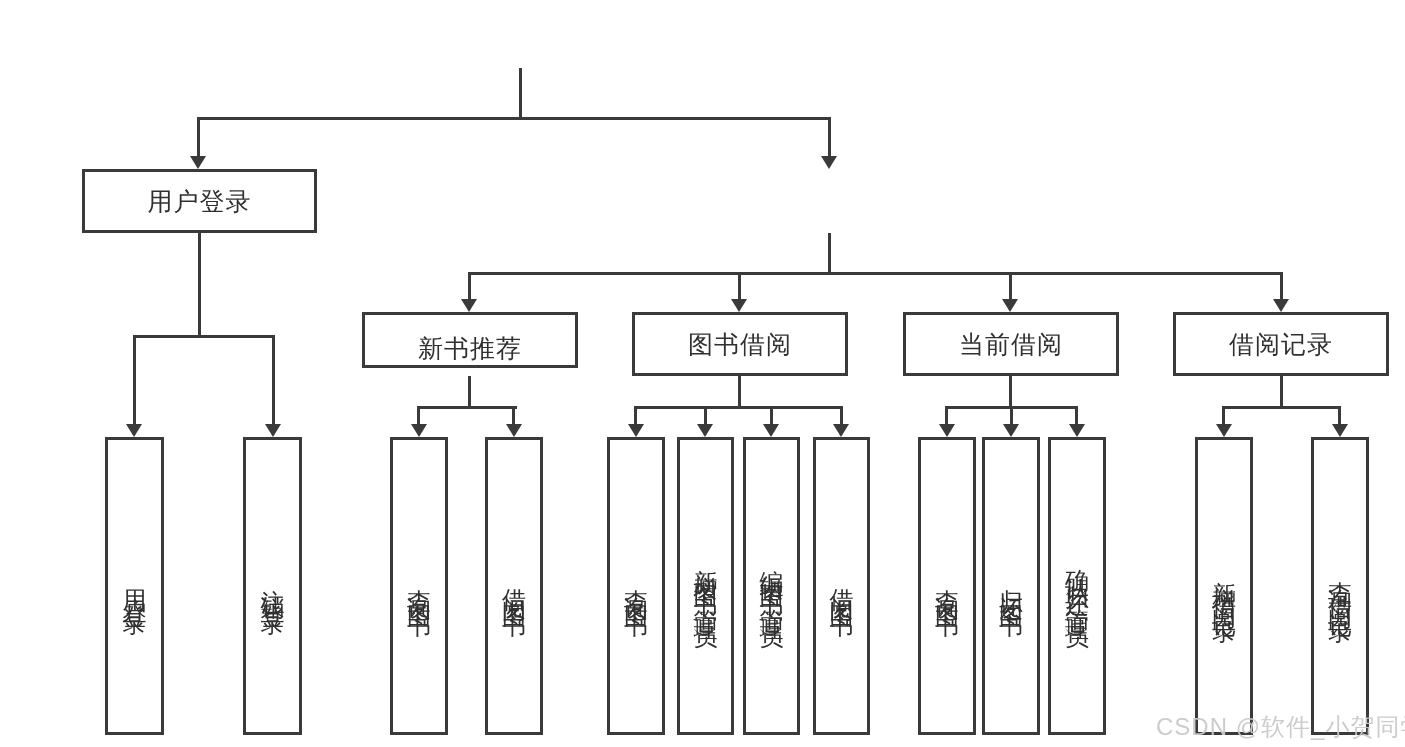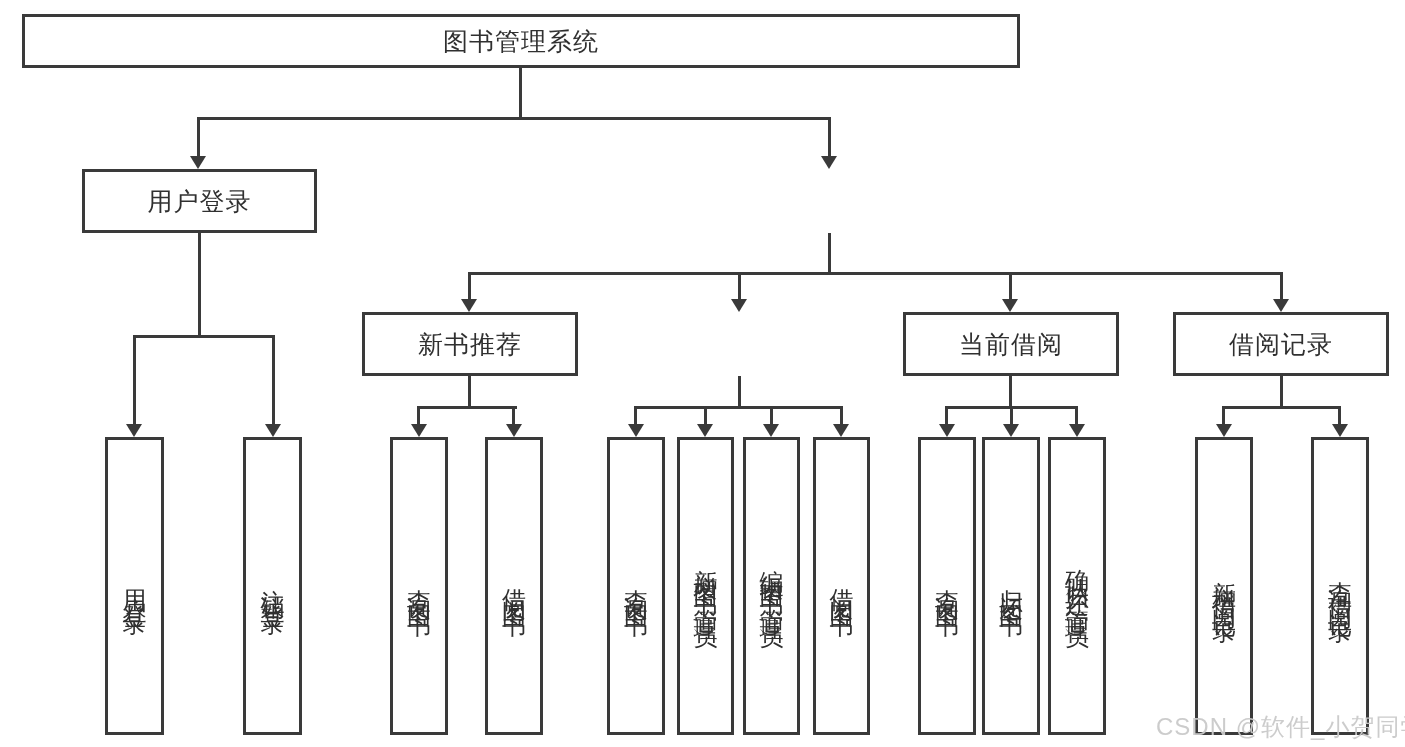--- a/index.html
+++ b/index.html
@@ -54,23 +54,20 @@
     letter-spacing:1px;
     z-index:5;
     white-space:nowrap;
   }
 </style>
 </head>
 <body>
 
 <div id="canvas">
 
-  <div class="box" style="left:22px;top:14px;width:998px;height:54px;">
-    <span>图书管理系统</span>
-  </div>
 
   <div class="vline" style="left:519px;top:68px;height:51px;"></div>
   <div class="hline" style="left:197px;top:117px;width:634px;"></div>
   <div class="vline" style="left:197px;top:119px;height:38px;"></div>
   <div class="vline" style="left:828px;top:119px;height:38px;"></div>
   <div class="arrow" style="left:190px;top:156px;"></div>
   <div class="arrow" style="left:821px;top:156px;"></div>
 
   <div class="box" style="left:82px;top:169px;width:235px;height:64px;">
     <span>用户登录</span>
@@ -87,22 +84,25 @@
   <div class="hline" style="left:468px;top:272px;width:815px;"></div>
   <div class="vline" style="left:468px;top:274px;height:25px;"></div>
   <div class="vline" style="left:738px;top:274px;height:25px;"></div>
   <div class="vline" style="left:1009px;top:274px;height:25px;"></div>
   <div class="vline" style="left:1280px;top:274px;height:25px;"></div>
   <div class="arrow" style="left:461px;top:299px;"></div>
   <div class="arrow" style="left:731px;top:299px;"></div>
   <div class="arrow" style="left:1002px;top:299px;"></div>
   <div class="arrow" style="left:1273px;top:299px;"></div>
 
-  <div class="box" style="left:362px;top:312px;width:216px;height:64px;">
+  <div class="box" style="left:362px;top:312px;width:216px;height:56px;align-items:flex-end;">
     <span>新书推荐</span>
+  </div>
+  <div class="box" style="left:632px;top:312px;width:216px;height:64px;">
+    <span>图书借阅</span>
   </div>
   <div class="box" style="left:903px;top:312px;width:216px;height:64px;">
     <span>当前借阅</span>
   </div>
   <div class="box" style="left:1173px;top:312px;width:216px;height:64px;">
     <span>借阅记录</span>
   </div>
 
   <div class="vline" style="left:468px;top:376px;height:30px;"></div>
   <div class="hline" style="left:417px;top:406px;width:100px;"></div>

